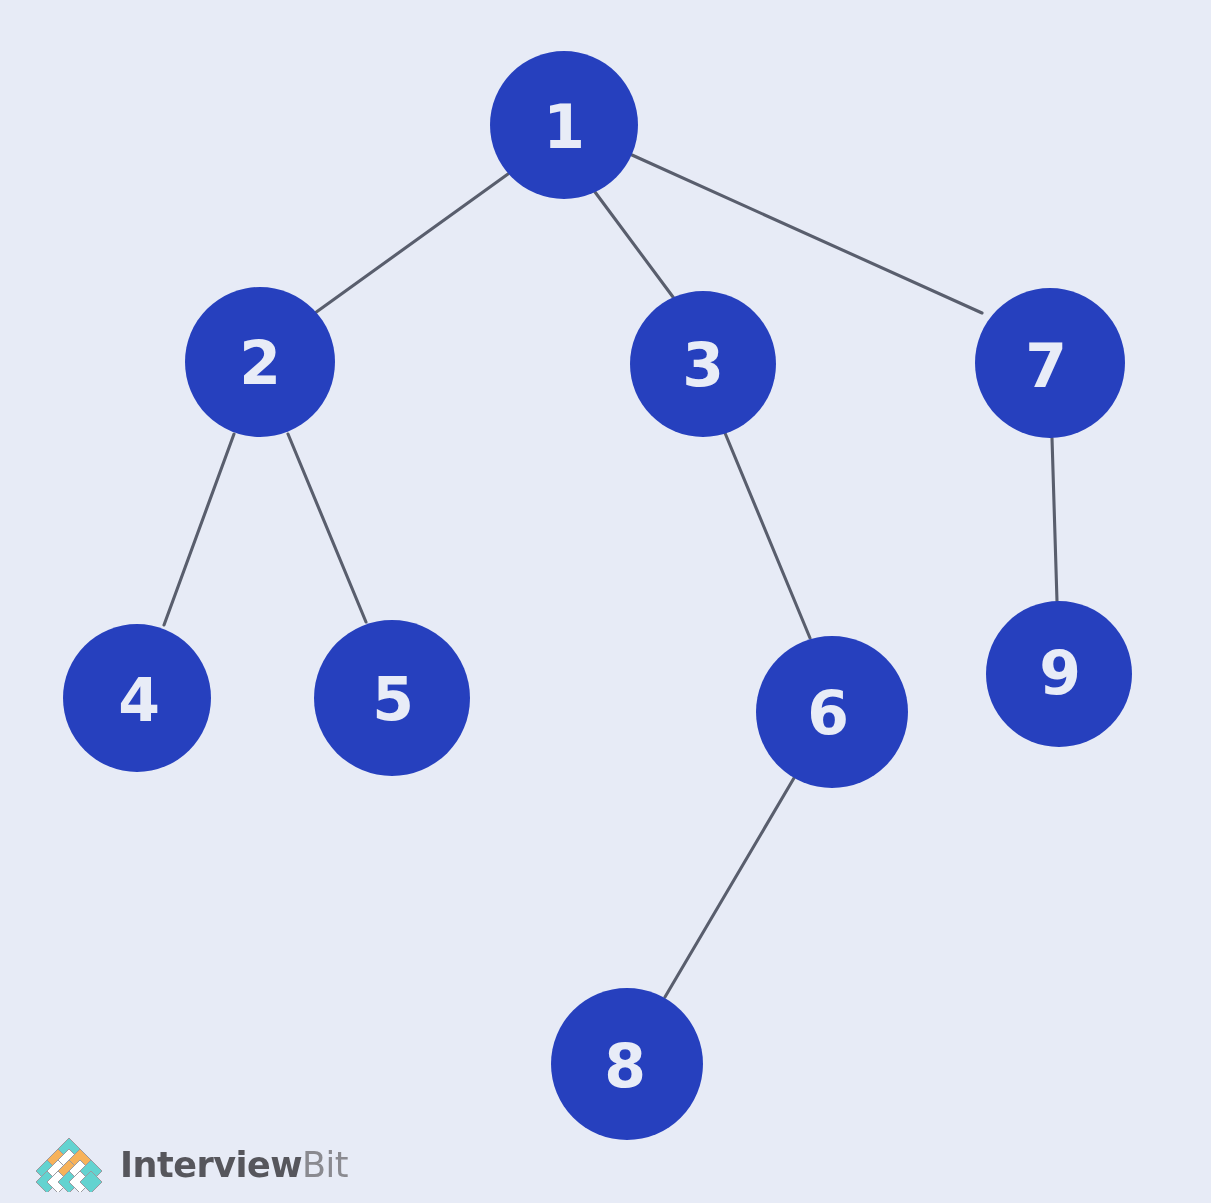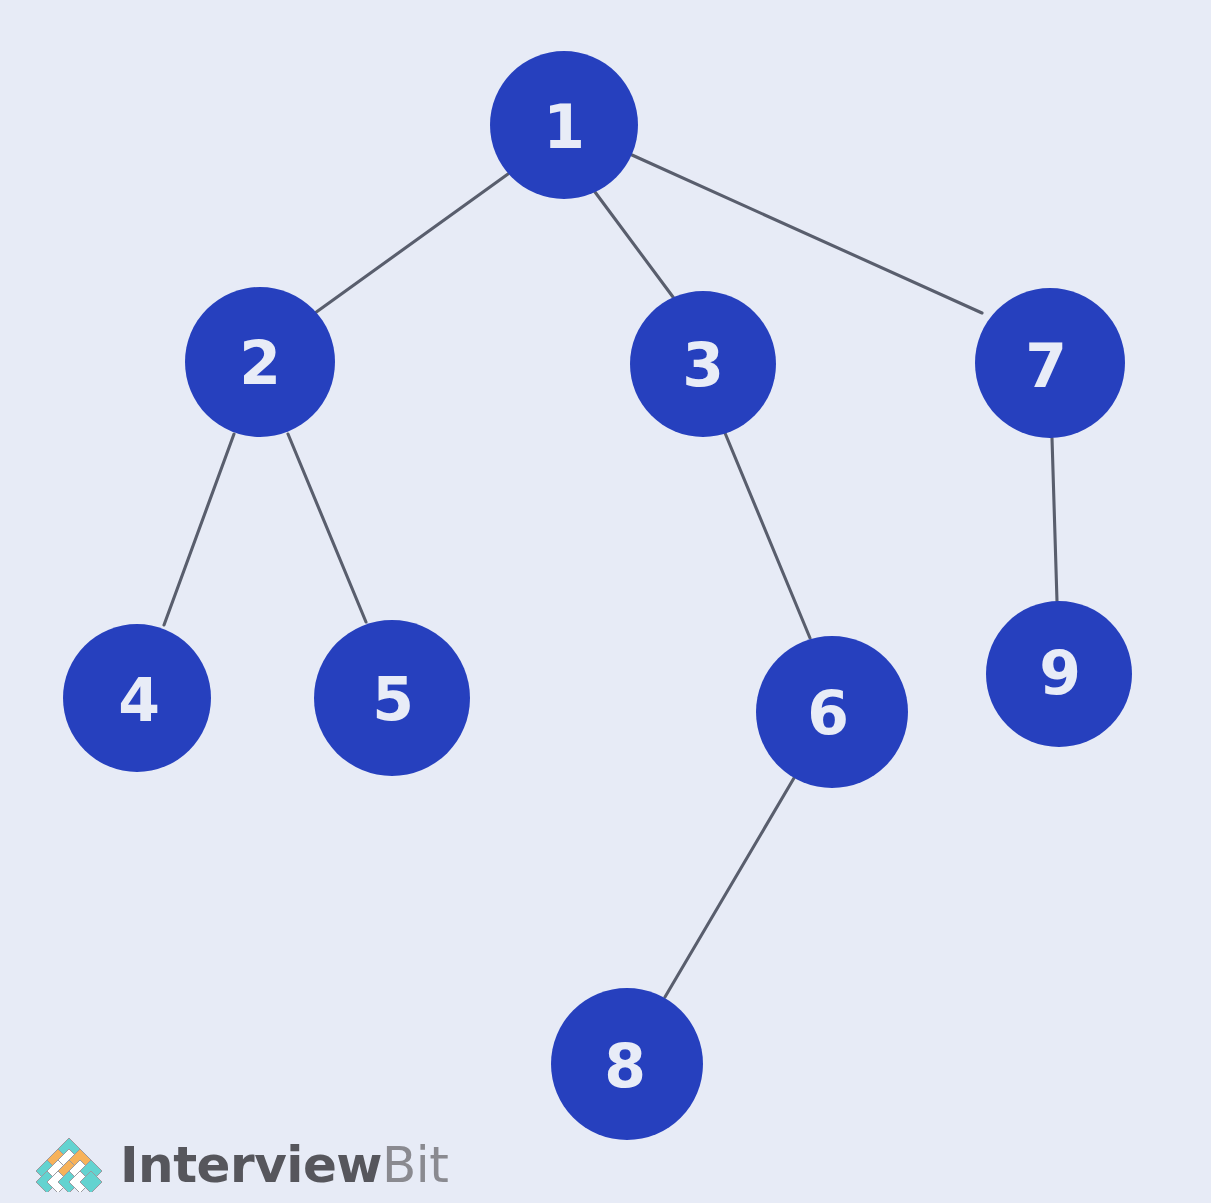--- a/index.html
+++ b/index.html
@@ -59,21 +59,21 @@
     align-items: center;
     gap: 10px;
   }
   #brand-mark {
     width: 82px;
     height: 58px;
     display: block;
   }
   #brand-wordmark {
     font-family: "DejaVu Sans", sans-serif;
-    font-size: 50px;
+    font-size: 35px;
     line-height: 1;
     white-space: nowrap;
     position: relative;
     top: 2px;
   }
   .wordmark-strong {
     font-weight: bold;
     color: #56565c;
     letter-spacing: -0.5px;
   }

